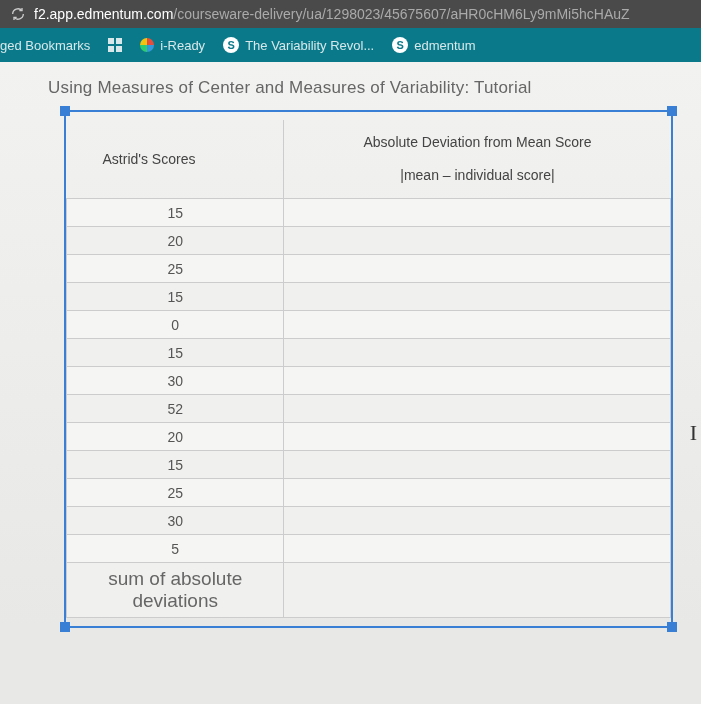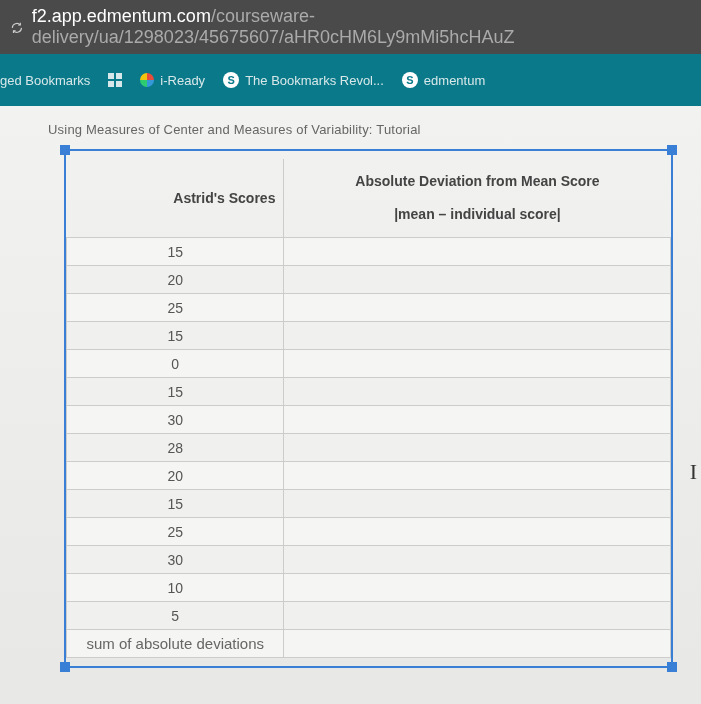--- a/index.html
+++ b/index.html
@@ -7,41 +7,41 @@
       font-family: Arial, Helvetica, sans-serif;
       background: #e8e8e6;
       width: 701px;
       height: 704px;
       overflow: hidden;
     }
     .url-bar {
       background: #4a4a4a;
       color: #ccc;
       padding: 6px 10px;
-      font-size: 18px;
+      font-size: 14px;
       display: flex;
       align-items: center;
       gap: 8px;
     }
     .url-bar .url-host { color: #fff; }
     .url-bar .url-path { color: #aaa; }
     .sync-icon {
       width: 16px; height: 16px;
       display: inline-block;
       color: #ccc;
     }
     .bookmarks-bar {
       background: #0a7a8a;
       padding: 6px 0 6px 0;
       display: flex;
       align-items: center;
       gap: 18px;
       color: #d8e8ea;
       font-size: 13px;
-      height: 52px;
+      height: 34px;
     }
     .bookmarks-bar .bm-item {
       display: flex;
       align-items: center;
       gap: 6px;
       white-space: nowrap;
     }
     .grid-icon {
       display: inline-grid;
       grid-template-columns: 6px 6px;
@@ -71,21 +71,21 @@
       display: inline-flex;
       align-items: center;
       justify-content: center;
     }
     .content-area {
       padding: 16px 0 0 0;
       background: linear-gradient(#f2f2f0, #e8e8e6);
     }
     .page-title {
       color: #666;
-      font-size: 13px;
+      font-size: 17px;
       font-weight: 400;
       padding: 0 0 12px 48px;
       letter-spacing: 0.2px;
     }
     .content-panel {
       margin: 0 28px 0 64px;
       background: transparent;
       position: relative;
     }
     .selection-box {
@@ -103,27 +103,27 @@
     .sel-handle.bl { bottom: -6px; left: -6px; }
     .sel-handle.br { bottom: -6px; right: -6px; }
     table {
       width: 100%;
       border-collapse: collapse;
       font-size: 14px;
       color: #555;
     }
     thead th {
       padding: 10px 8px;
-      font-weight: bold;
+      font-weight: normal;
       color: #444;
       vertical-align: middle;
     }
     thead th.col1 {
       width: 36%;
-      text-align: right;
+      text-align: left;
       border-right: 1px solid #ccc;
       padding-left: 36px;
     }
     thead th.col2 {
       text-align: center;
       line-height: 1.8;
     }
     thead th.col2 .sub {
       display: block;
       margin-top: 8px;
@@ -137,21 +137,21 @@
     }
     tbody tr:nth-child(even) td { background: #f0f0ee; }
     tbody td.score {
       text-align: center;
     }
     tbody td.dev {
       text-align: left;
     }
     tbody td.sumlabel {
       text-align: center;
-      font-size: 15px;
+      font-size: 19px;
       color: #666;
     }
     .cursor-i {
       position: absolute;
       right: -24px;
       top: 310px;
       font-family: 'Times New Roman', serif;
       font-size: 22px;
       color: #333;
     }
@@ -182,21 +182,21 @@
         <span></span>
         <span></span>
       </span>
   </div>
   <div class="bm-item">
     <span class="circle-icon iready-icon"></span>
     <span>i-Ready</span>
   </div>
   <div class="bm-item">
     <span class="s-circle">S</span>
-    <span>The Bookmarks Revol...</span>
+    <span>The Variability Revol...</span>
   </div>
   <div class="bm-item">
     <span class="s-circle">S</span>
     <span>edmentum</span>
   </div>
 </div>
 
 <div class="content-area">
   <div class="page-title">Using Measures of Center and Measures of Variability: Tutorial</div>
 
@@ -240,41 +240,37 @@
             </tr>
             <tr>
               <td class="score">15</td>
               <td class="dev"></td>
             </tr>
             <tr>
               <td class="score">30</td>
               <td class="dev"></td>
             </tr>
             <tr>
-              <td class="score">28</td>
+              <td class="score">52</td>
               <td class="dev"></td>
             </tr>
             <tr>
               <td class="score">20</td>
               <td class="dev"></td>
             </tr>
             <tr>
               <td class="score">15</td>
               <td class="dev"></td>
             </tr>
             <tr>
               <td class="score">25</td>
               <td class="dev"></td>
             </tr>
             <tr>
               <td class="score">30</td>
-              <td class="dev"></td>
-            </tr>
-            <tr>
-              <td class="score">10</td>
               <td class="dev"></td>
             </tr>
             <tr>
               <td class="score">5</td>
               <td class="dev"></td>
             </tr>
             <tr>
               <td class="sumlabel">sum of absolute deviations</td>
               <td class="dev"></td>
             </tr>

